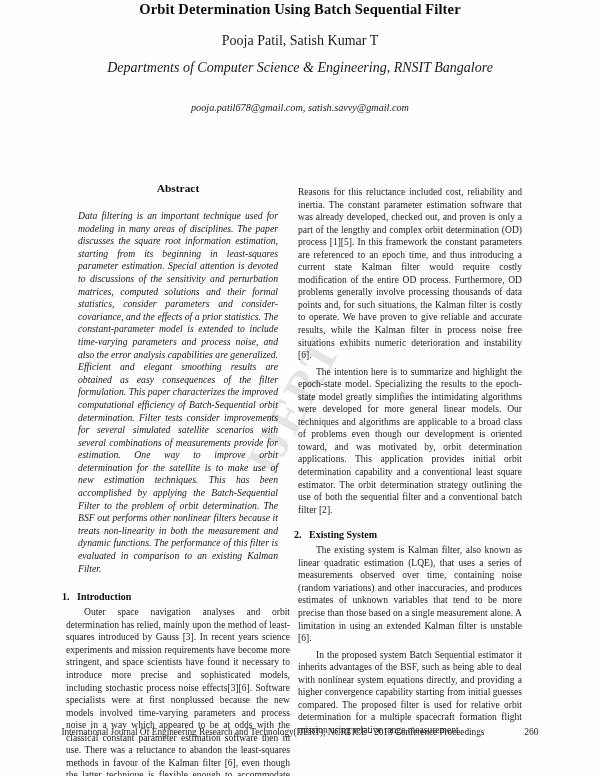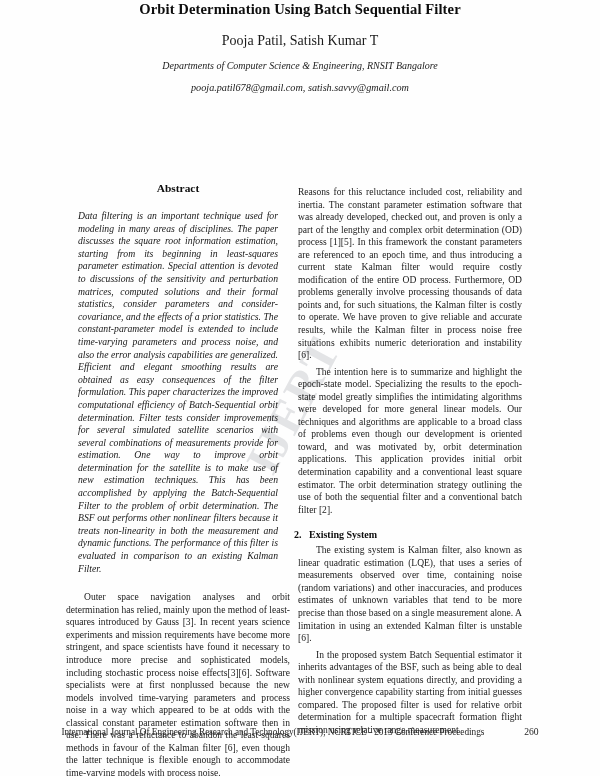--- a/index.html
+++ b/index.html
@@ -59,27 +59,27 @@
     color: #0d0d0d;
   }
   .authors {
     margin-top: 14px;
     font-size: 14px;
     line-height: 1.3;
     color: #1a1a1a;
   }
   .affiliation {
     margin-top: 9px;
-    font-size: 10px;
+    font-size: 14px;
     font-style: italic;
     line-height: 1.3;
     color: #1a1a1a;
   }
   .emails {
-    margin-top: 9px;
+    margin-top: 23px;
     font-size: 10.2px;
     font-style: italic;
     line-height: 1.3;
     color: #1a1a1a;
   }
 
   .columns {
     position: absolute;
     top: 182px;
     left: 62px;
@@ -179,20 +179,23 @@
       <div class="affiliation">Departments of Computer Science &amp; Engineering, RNSIT Bangalore</div>
       <div class="emails">pooja.patil678@gmail.com, satish.savvy@gmail.com</div>
     </div>
 
     <div class="columns">
 
       <div class="col">
         <div class="section-center">Abstract</div>
         <p class="abstract">Data filtering is an important technique used for modeling in many areas of disciplines. The paper discusses the square root information estimation, starting from its beginning in least-squares parameter estimation. Special attention is devoted to discussions of the sensitivity and perturbation matrices, computed solutions and their formal statistics, consider parameters and consider-covariance, and the effects of a prior statistics. The constant-parameter model is extended to include time-varying parameters and process noise, and also the error analysis capabilities are generalized. Efficient and elegant smoothing results are obtained as easy consequences of the filter formulation. This paper characterizes the improved computational efficiency of Batch-Sequential orbit determination. Filter tests consider improvements for several simulated satellite scenarios with several combinations of measurements provide for estimation. One way to improve orbit determination for the satellite is to make use of new estimation techniques. This has been accomplished by applying the Batch-Sequential Filter to the problem of orbit determination. The BSF out performs other nonlinear filters because it treats non-linearity in both the measurement and dynamic functions. The performance of this filter is evaluated in comparison to an existing Kalman Filter.</p>
 
+        <div class="section-head">
+          <span class="num">1.</span><span>Introduction</span>
+        </div>
         <p class="body indent">Outer space navigation analyses and orbit determination has relied, mainly upon the method of least-squares introduced by Gauss [3]. In recent years science experiments and mission requirements have become more stringent, and space scientists have found it necessary to introduce more precise and sophisticated models, including stochastic process noise effects[3][6]. Software specialists were at first nonplussed because the new models involved time-varying parameters and process noise in a way which appeared to be at odds with the classical constant parameter estimation software then in use. There was a reluctance to abandon the least-squares methods in favour of the Kalman filter [6], even though the latter technique is flexible enough to accommodate time-varying models with process noise.</p>
       </div>
 
       <div class="col">
         <p class="body">Reasons for this reluctance included cost, reliability and inertia. The constant parameter estimation software that was already developed, checked out, and proven is only a part of the lengthy and complex orbit determination (OD) process [1][5]. In this framework the constant parameters are referenced to an epoch time, and thus introducing a current state Kalman filter would require costly modification of the entire OD process. Furthermore, OD problems generally involve processing thousands of data points and, for such situations, the Kalman filter is costly to operate. We have proven to give reliable and accurate results, while the Kalman filter in process noise free situations exhibits numeric deterioration and instability [6].</p>
         <p class="body indent">The intention here is to summarize and highlight the epoch-state model. Specializing the results to the epoch-state model greatly simplifies the intimidating algorithms were developed for more general linear models. Our techniques and algorithms are applicable to a broad class of problems even though our development is oriented toward, and was motivated by, orbit determination applications. This application provides initial orbit determination capability and a conventional least square estimator. The orbit determination strategy outlining the use of both the sequential filter and a conventional batch filter [2].</p>
 
         <div class="section-head">
           <span class="num">2.</span><span>Existing System</span>
         </div>

